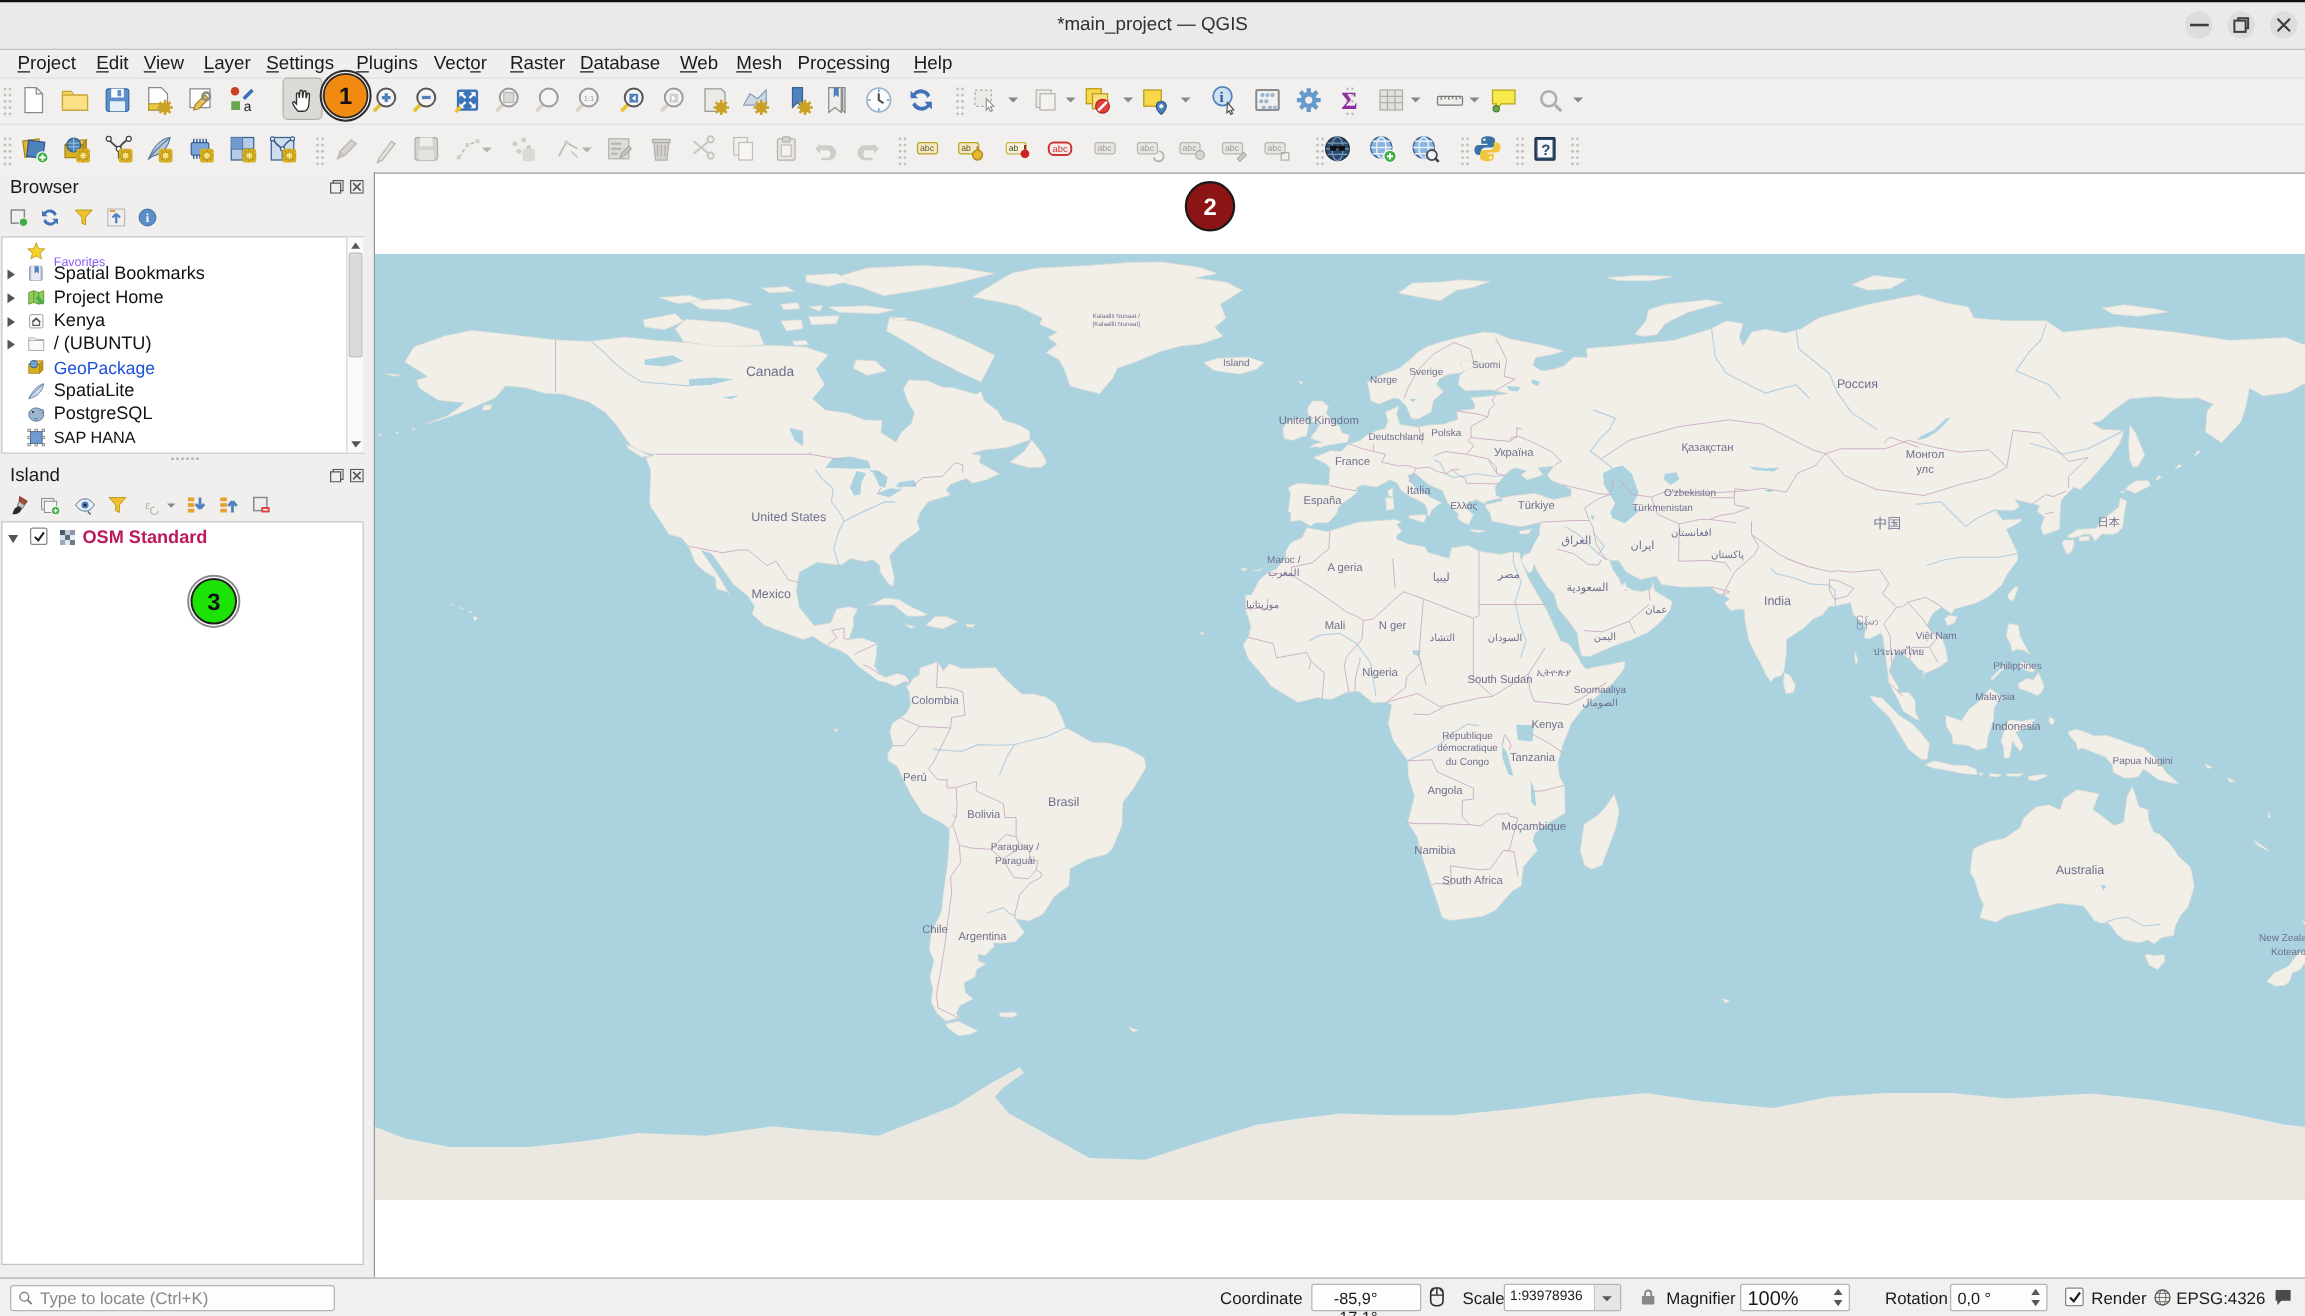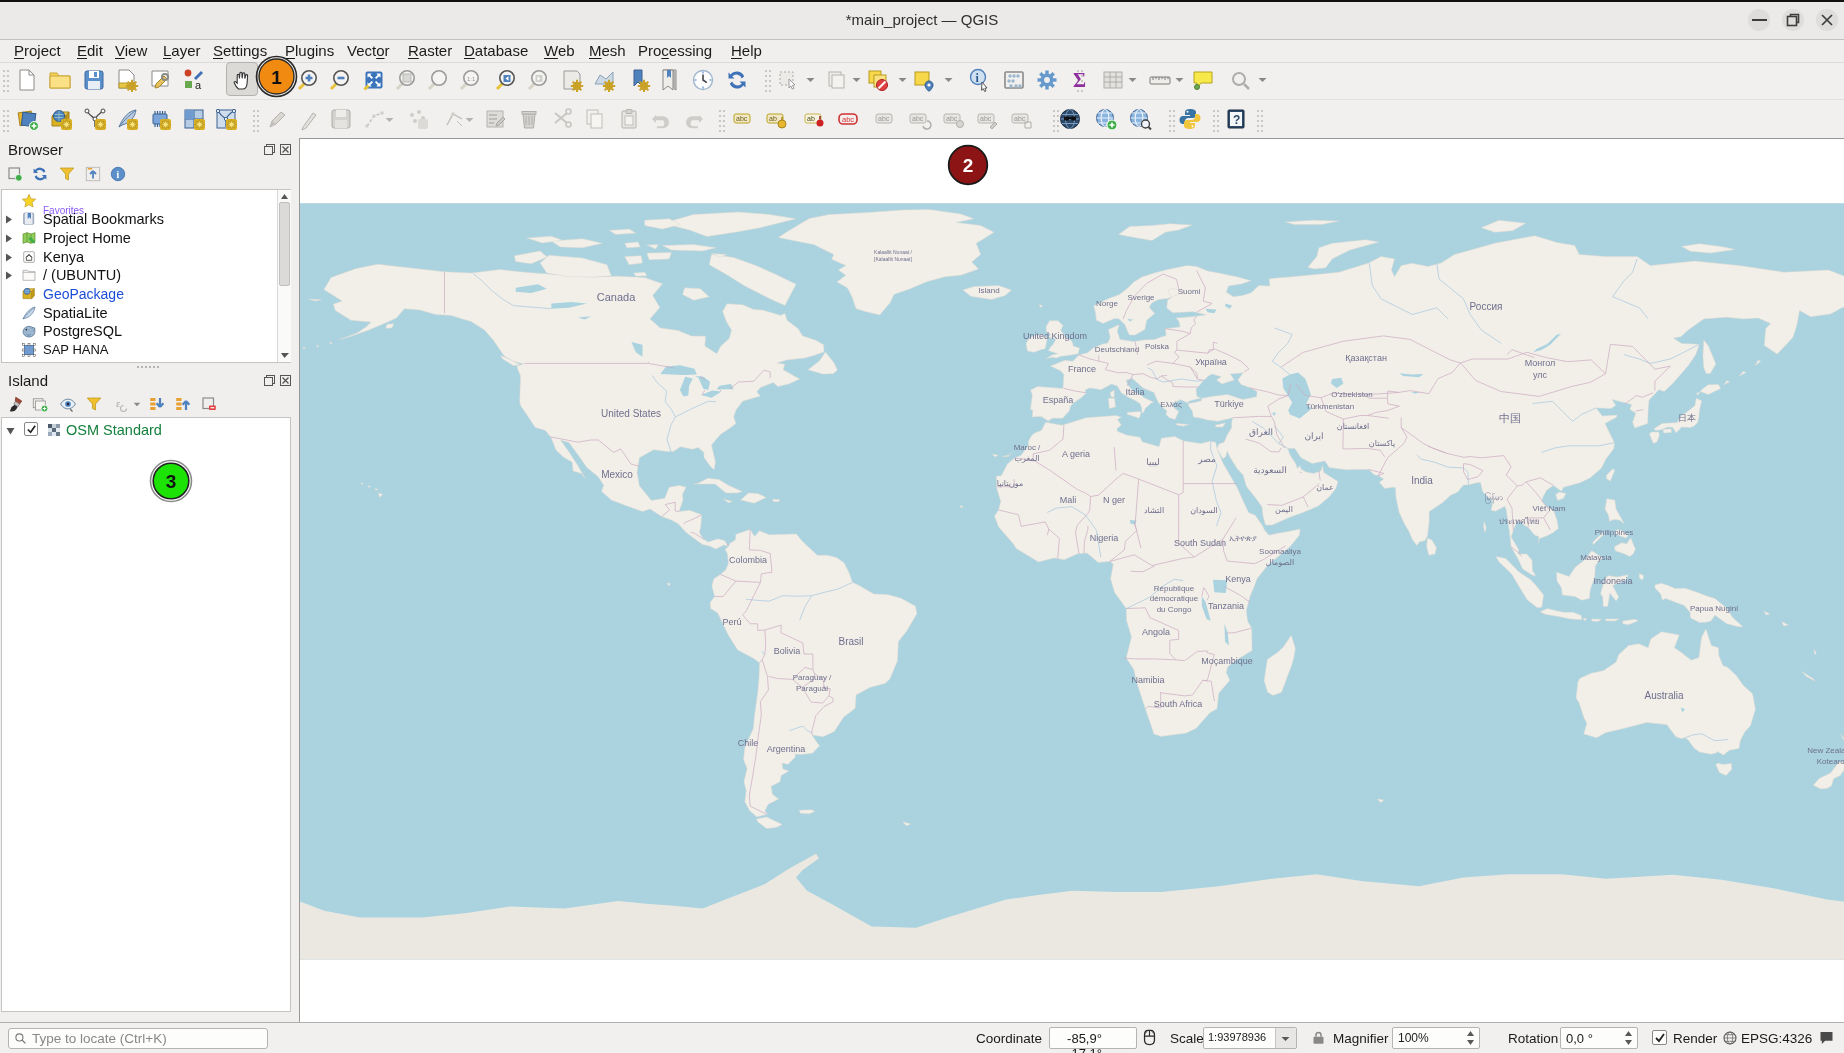--- a/index.html
+++ b/index.html
@@ -812,21 +812,21 @@
       <rect x="9" y="3" width="6" height="6" fill="#c8d0d8"></rect>
       <rect x="15" y="3" width="6" height="6" fill="#8a9aaa"></rect>
       <rect x="3" y="9" width="6" height="6" fill="#d8e0e8"></rect>
       <rect x="9" y="9" width="6" height="6" fill="#5a6a7a"></rect>
       <rect x="15" y="9" width="6" height="6" fill="#e8eef4"></rect>
       <rect x="3" y="15" width="6" height="6" fill="#9aaaba"></rect>
       <rect x="9" y="15" width="6" height="6" fill="#e0e8f0"></rect>
       <rect x="15" y="15" width="6" height="6" fill="#6a7a8a"></rect>
     </g>
   </svg>
-<div class="abs" style="left:66px;top:422px;font-size:14.5px;font-weight:normal;color:#15803d">OSM Standard</div>
+<div class="abs" style="left:66px;top:422px;font-size:14.5px;font-weight:bold;color:#be185d">OSM Standard</div>
 <svg class="abs" style="left:148px;top:458px" width="46" height="46" viewBox="0 0 46 46">
     <circle cx="23" cy="23" r="20.5" fill="none" stroke="#8a8a8a" stroke-width="1.6"></circle>
     <circle cx="23" cy="23" r="17.8" fill="#1de206" stroke="#222" stroke-width="1.6"></circle>
     <text x="23" y="30" font-size="19" font-weight="bold" fill="#111" text-anchor="middle">3</text>
   </svg>
 <div class="abs" style="left:293px;top:140px;width:7px;height:882px;background:#f0efed"></div>
 <div class="abs" style="left:299px;top:138px;width:1545px;height:884px;background:#fff;border-top:1.5px solid #9a9896;border-left:1.5px solid #9a9896"></div>
 <svg width="1544" height="883" viewBox="300 139 1544 883" style="position:absolute;left:300px;top:139px">
 <defs>
       <clipPath id="mapclip">
@@ -1205,21 +1205,21 @@
 <div class="abs" style="left:1275px;top:1028px;width:21px;height:20px;background:#e8e6e4;border-left:1px solid #c6c4c2;border-radius:0 2px 2px 0"></div>
 <svg class="abs" style="left:1281px;top:1036px" width="9" height="6" viewBox="0 0 9 6">
     <path d="M0.5 1l4 4 4-4z" fill="#5a5856"></path>
   </svg>
 <svg class="abs" style="left:1311px;top:1030px" width="15" height="16" viewBox="0 0 24 24">
     <rect x="4" y="10" width="16" height="11" rx="1.5" fill="#8a8886"></rect>
     <path d="M8 10V7a4 4 0 018 0v3" fill="none" stroke="#8a8886" stroke-width="2.4"></path>
   </svg>
 <div class="abs" style="left:1333px;top:1031px;font-size:13.5px;color:#1a1a1a">Magnifier</div>
 <div class="abs" style="left:1392px;top:1027px;width:88px;height:22px;background:#fdfdfc;border:1px solid #b6b4b2;border-radius:2px"></div>
-<div class="abs" style="left:1398px;top:1031px;font-size:12px;color:#1a1a1a">100%</div>
+<div class="abs" style="left:1398px;top:1031px;font-size:16px;color:#1a1a1a">100%</div>
 <svg class="abs" style="left:1466px;top:1031px" width="9" height="14" viewBox="0 0 9 14">
     <path d="M4.5 0L8 5H1z" fill="#5a5856"></path>
     <path d="M4.5 14L1 9h7z" fill="#5a5856"></path>
   </svg>
 <div class="abs" style="left:1508px;top:1031px;font-size:13.5px;color:#1a1a1a">Rotation</div>
 <div class="abs" style="left:1560px;top:1027px;width:78px;height:22px;background:#fdfdfc;border:1px solid #b6b4b2;border-radius:2px"></div>
 <div class="abs" style="left:1566px;top:1031px;font-size:13px;color:#1a1a1a">0,0 °</div>
 <svg class="abs" style="left:1624px;top:1031px" width="9" height="14" viewBox="0 0 9 14">
     <path d="M4.5 0L8 5H1z" fill="#5a5856"></path>
     <path d="M4.5 14L1 9h7z" fill="#5a5856"></path>

